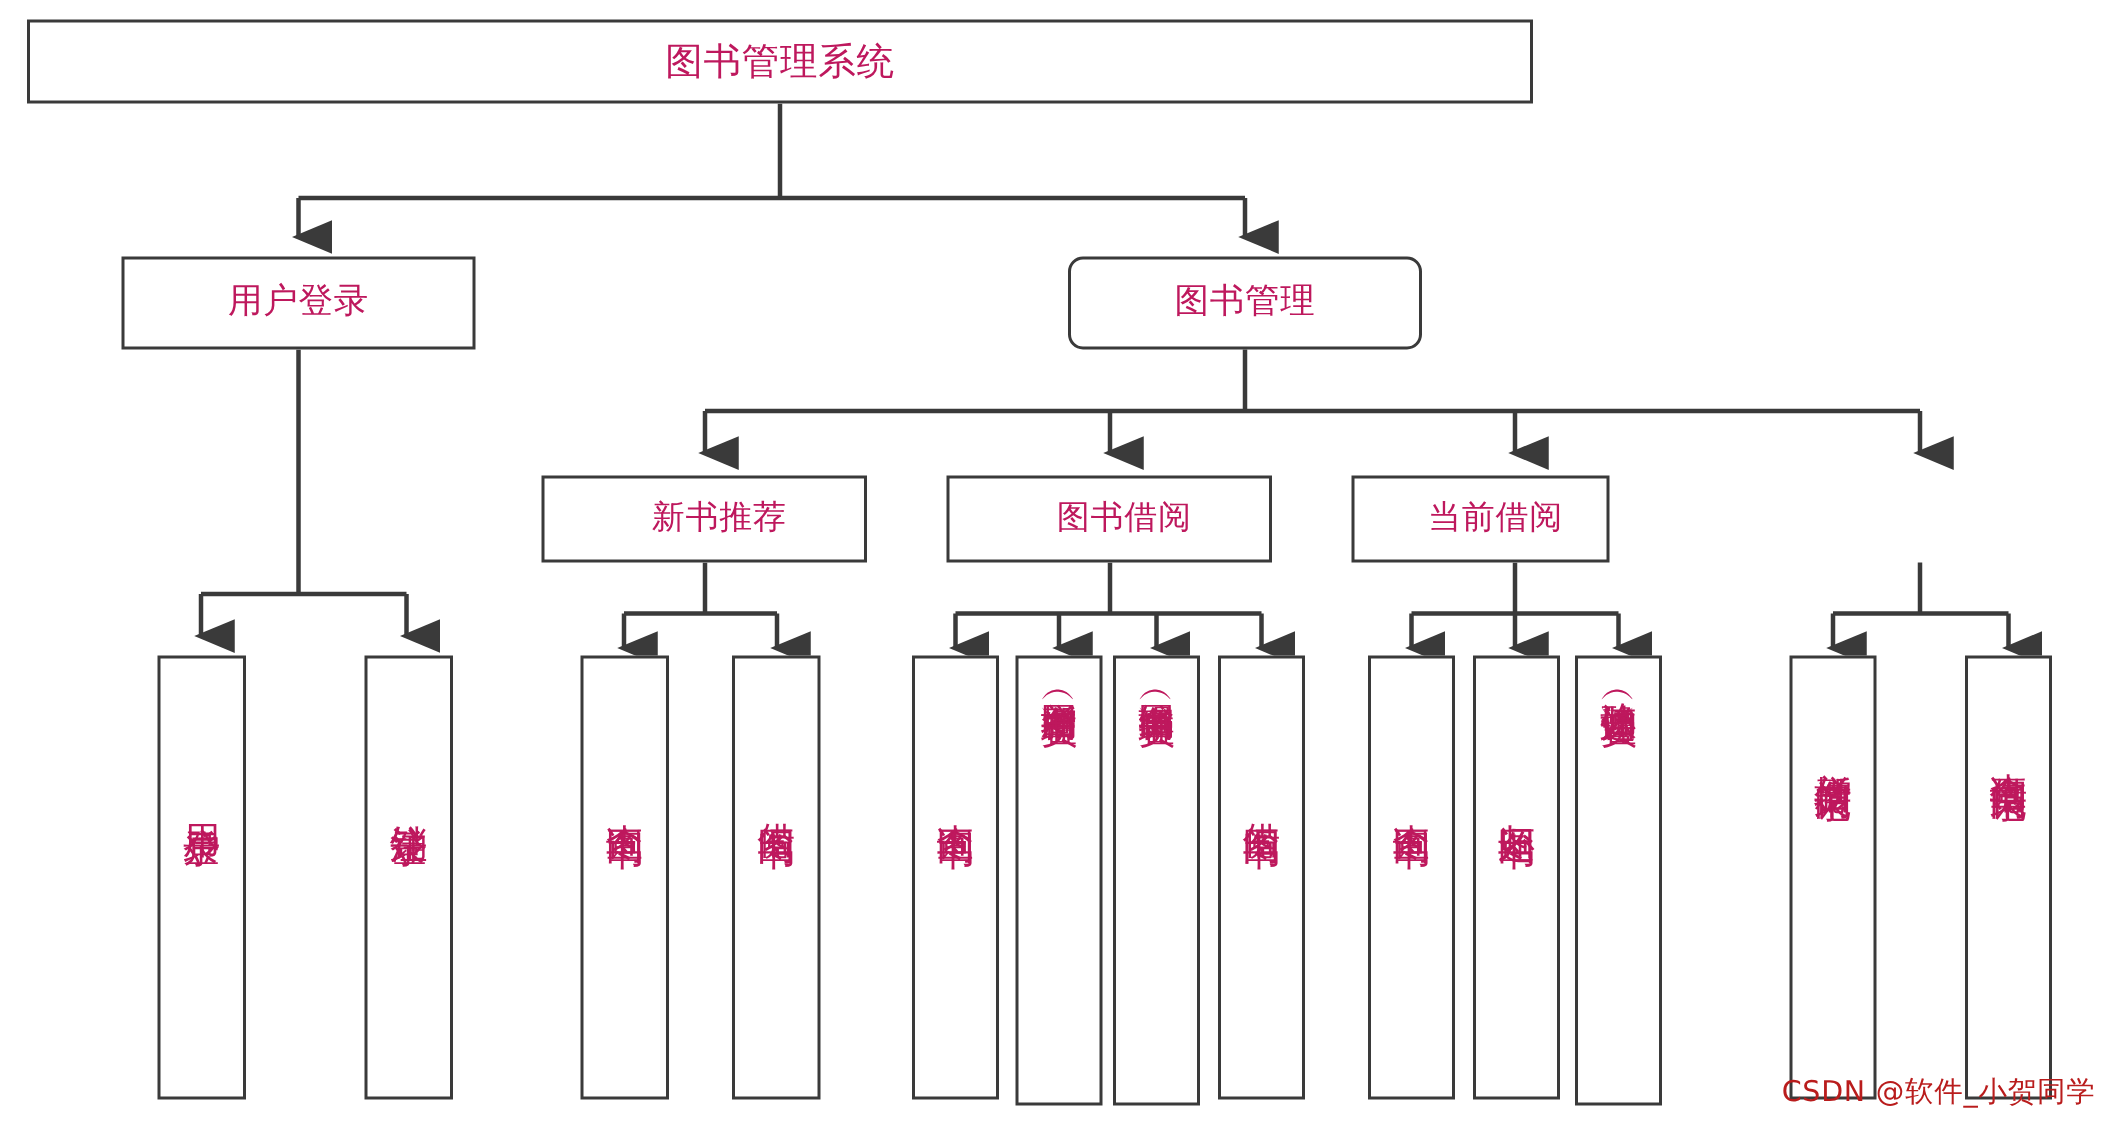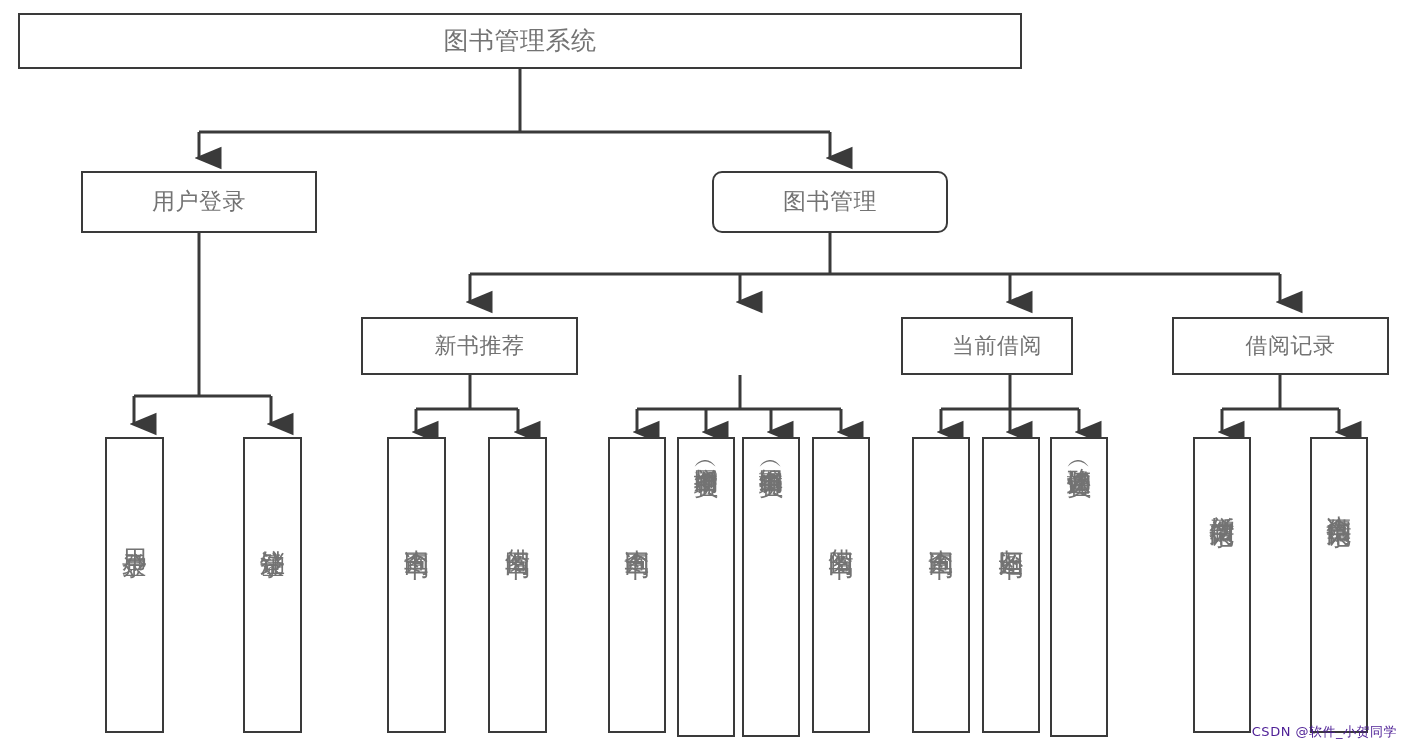--- a/index.html
+++ b/index.html
@@ -27,21 +27,21 @@
     pointer-events: none;
   }
   .node {
     position: absolute;
     box-sizing: border-box;
     border: 2px solid #3a3a3a;
     background: #ffffff;
     display: flex;
     align-items: center;
     justify-content: center;
-    color: #737373;
+    color: #be185d;
     z-index: 2;
   }
   .node-label {
     display: block;
     text-align: center;
     line-height: 1.18;
     letter-spacing: 0.5px;
   }
   .lvl0 { font-size: 25px; }
   .lvl1 { font-size: 23px; }
@@ -62,22 +62,22 @@
     font-size: 24px;
     letter-spacing: 1px;
   }
   .leaf.wide-pad { padding-top: 90px; }
   .leaf.mid-pad  { padding-top: 56px; }
   .leaf.tiny-pad { padding-top: 10px; }
   #watermark {
     position: absolute;
     right: 8px;
     bottom: 6px;
-    font-size: 13px;
-    color: #4c1d95;
+    font-size: 19px;
+    color: #b91c1c;
     letter-spacing: 0.5px;
     z-index: 5;
     white-space: nowrap;
     margin-top: 40px;
   }
 </style>
 </head>
 <body>
 
 <div id="diagram">
@@ -144,28 +144,28 @@
   </div>
 
   <div class="node lvl1" style="left:712px; top:171px; width:236px; height:62px;border-radius:10px;">
     <span class="node-label">图书管理</span>
   </div>
 
   <div class="node lvl2" style="left:361px; top:317px; width:217px; height:58px;">
     <span class="node-label">新书推荐</span>
   </div>
 
+  <div class="node lvl2" style="left:631px; top:317px; width:217px; height:58px;">
+    <span class="node-label">图书借阅</span>
+  </div>
 
   <div class="node lvl2" style="left:901px; top:317px; width:172px; height:58px;">
     <span class="node-label">当前借阅</span>
   </div>
 
-  <div class="node lvl2" style="left:1172px; top:317px; width:217px; height:58px;">
-    <span class="node-label">借阅记录</span>
-  </div>
 
   <div class="node leaf wide-pad" style="left:105px; top:437px; width:59px; height:296px;">
     <span class="node-label">用户登录</span>
   </div>
 
   <div class="node leaf wide-pad" style="left:243px; top:437px; width:59px; height:296px;">
     <span class="node-label">注销登录</span>
   </div>
 
   <div class="node leaf wide-pad" style="left:387px; top:437px; width:59px; height:296px;">

